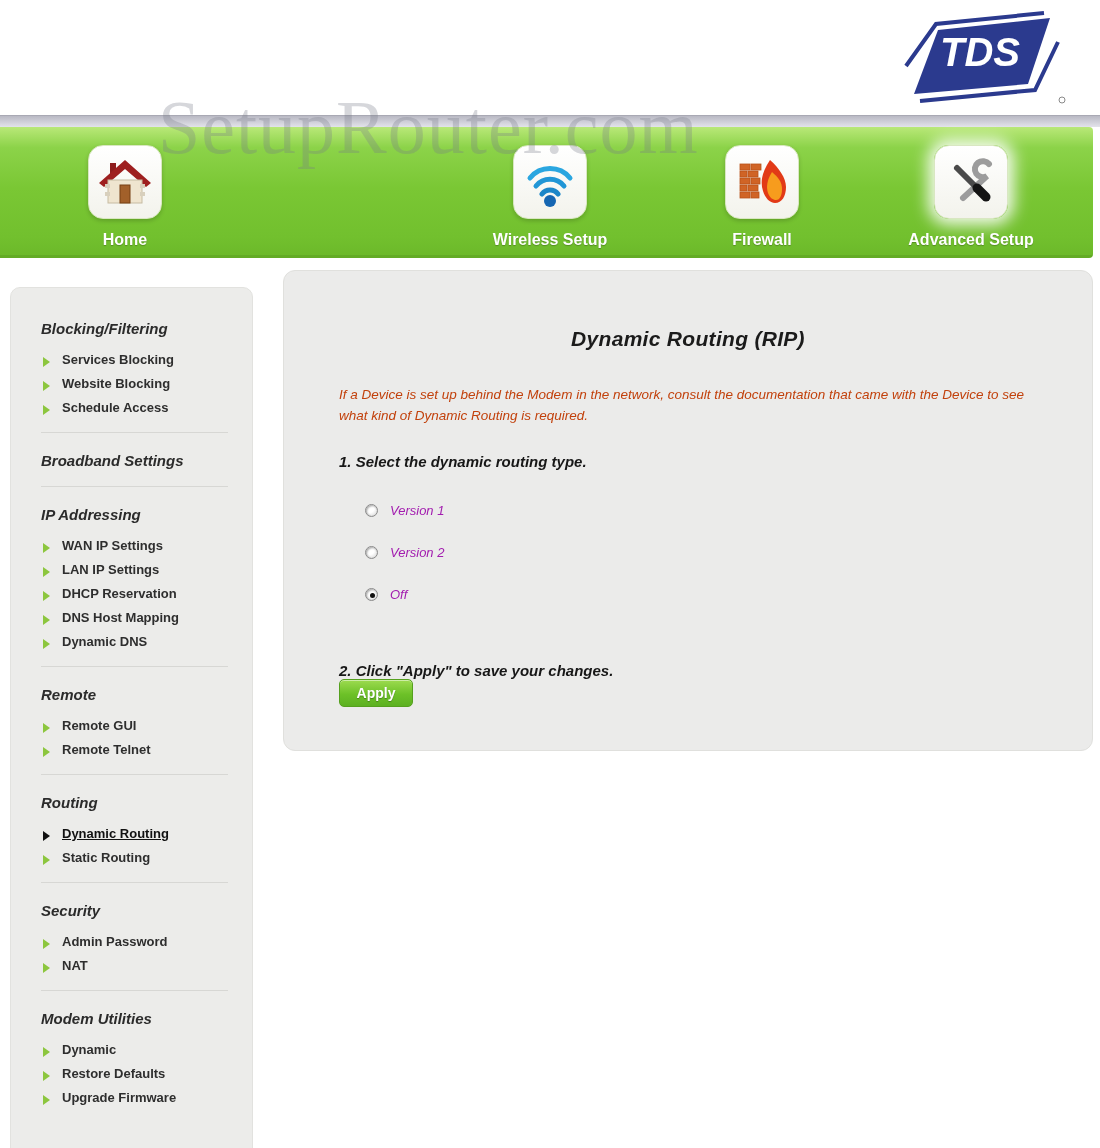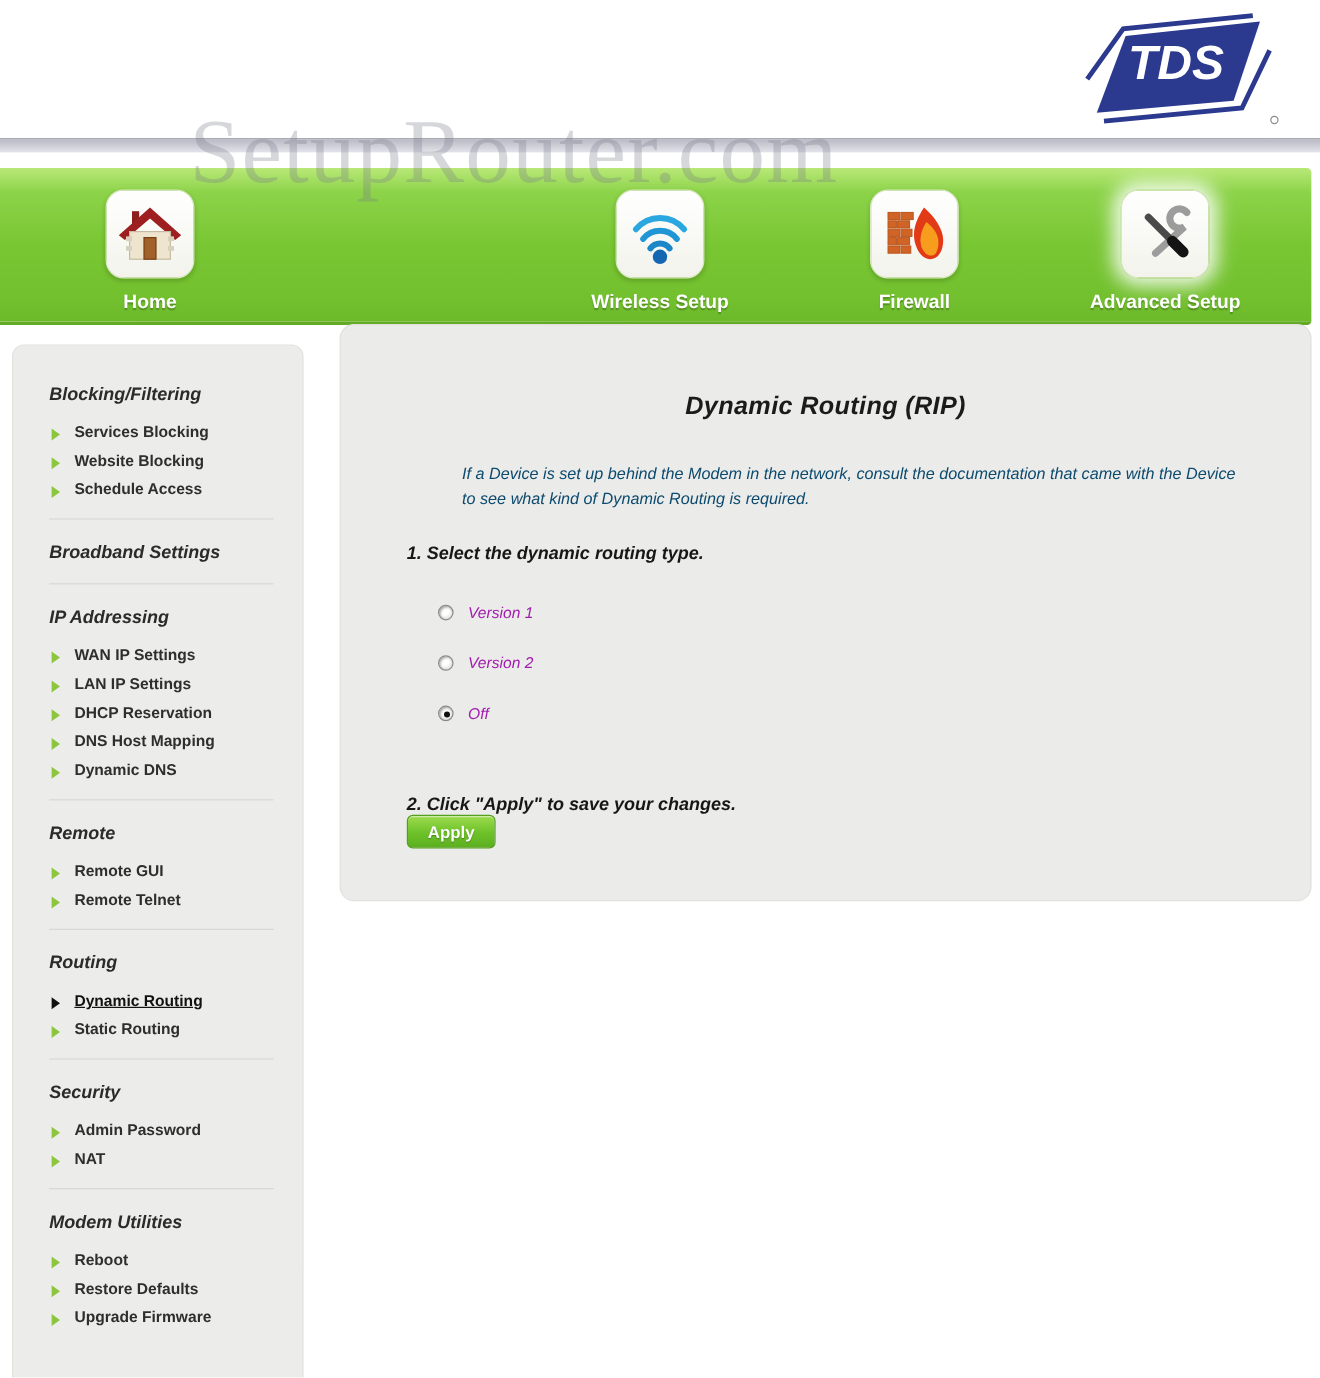--- a/index.html
+++ b/index.html
@@ -15,21 +15,21 @@
 
   
   .logo-wrap { position:absolute; right:28px; top:4px; width:180px; height:104px; }
 
   
   .gray-strip { position:absolute; left:0; top:115px; width:1100px; height:12px;
                 background:linear-gradient(#b9b9c4, #e3e3ea);
                 border-top:1px solid #a9a9b4; }
 
   
-  .navbar { position:absolute; left:0; top:140px; width:1093px; height:131px;
+  .navbar { position:absolute; left:0; top:127px; width:1093px; height:131px;
             background:linear-gradient(#b9e878 0%, #8cd349 16%, #7ac734 48%, #72c02e 86%, #6cb92a 100%);
             border-bottom:3px solid #63ab25; border-radius:0 4px 4px 0; }
   .nav-item { position:absolute; top:18px; width:150px; text-align:center; cursor:pointer; }
   .nav-tile { width:74px; height:74px; margin:0 auto; border-radius:15px;
               background:linear-gradient(#ffffff, #f3f3ec);
               border:1px solid #d9e7c2;
               box-shadow:0 2px 4px rgba(0,0,0,0.18);
               display:flex; align-items:center; justify-content:center; }
   .nav-item.active .nav-tile { box-shadow:0 0 16px 6px rgba(255,255,255,0.9); }
   .nav-label { margin-top:12px; color:#ffffff; font-weight:bold; font-size:16px;
@@ -49,22 +49,22 @@
   .side-item.active .tri { border-left-color:#111; }
   .side-item.active .lbl { text-decoration:underline; color:#111; }
   .side-divider { border-top:1px solid #d7d7d4; margin:17px 6px 19px 0; }
 
   
   .main-panel { position:absolute; left:283px; top:270px; width:810px; height:481px;
                 background:#ebebea; border:1px solid #e0e0dd; border-radius:12px;
                 padding:30px 55px 0 55px; }
   .main-title { text-align:center; font-weight:bold; font-style:italic; font-size:21px;
                 color:#1b1b1b; margin-top:26px; letter-spacing:0.3px; }
-  .main-desc { margin-top:34px; font-style:italic; font-size:13.5px; color:#0c4a6e;
-               line-height:1.55; max-width:705px;margin-left:46px; }
+  .main-desc { margin-top:34px; font-style:italic; font-size:13.5px; color:#c2410c;
+               line-height:1.55; max-width:705px; }
   .step-label { margin-top:26px; font-weight:bold; font-style:italic; font-size:15px; color:#171717; }
   .radio-group { margin:20px 0 0 26px; }
   .radio-row { display:flex; align-items:center; height:42px; cursor:pointer; }
   .radio-dot { width:13px; height:13px; border-radius:50%;
                background:radial-gradient(circle at 35% 30%, #ffffff 40%, #d2d2d2);
                border:1px solid #8a8a8a;
                box-shadow:inset 1px 1px 2px rgba(0,0,0,0.35); position:relative; flex:0 0 auto; }
   .radio-row.checked .radio-dot::after { content:""; position:absolute; left:3.5px; top:3.5px;
                width:5px; height:5px; border-radius:50%; background:#111; }
   .radio-label { margin-left:12px; font-style:italic; font-size:13px; color:#a21caf; }
@@ -231,21 +231,21 @@
     </div>
     <div class="side-item">
       <span class="tri"></span>
       <span class="lbl">NAT</span>
     </div>
     <div class="side-divider"></div>
 
     <div class="side-header">Modem Utilities</div>
     <div class="side-item">
       <span class="tri"></span>
-      <span class="lbl">Reboot</span>
+      <span class="lbl">Dynamic</span>
     </div>
     <div class="side-item">
       <span class="tri"></span>
       <span class="lbl">Restore Defaults</span>
     </div>
     <div class="side-item">
       <span class="tri"></span>
       <span class="lbl">Upgrade Firmware</span>
     </div>
   </div>

